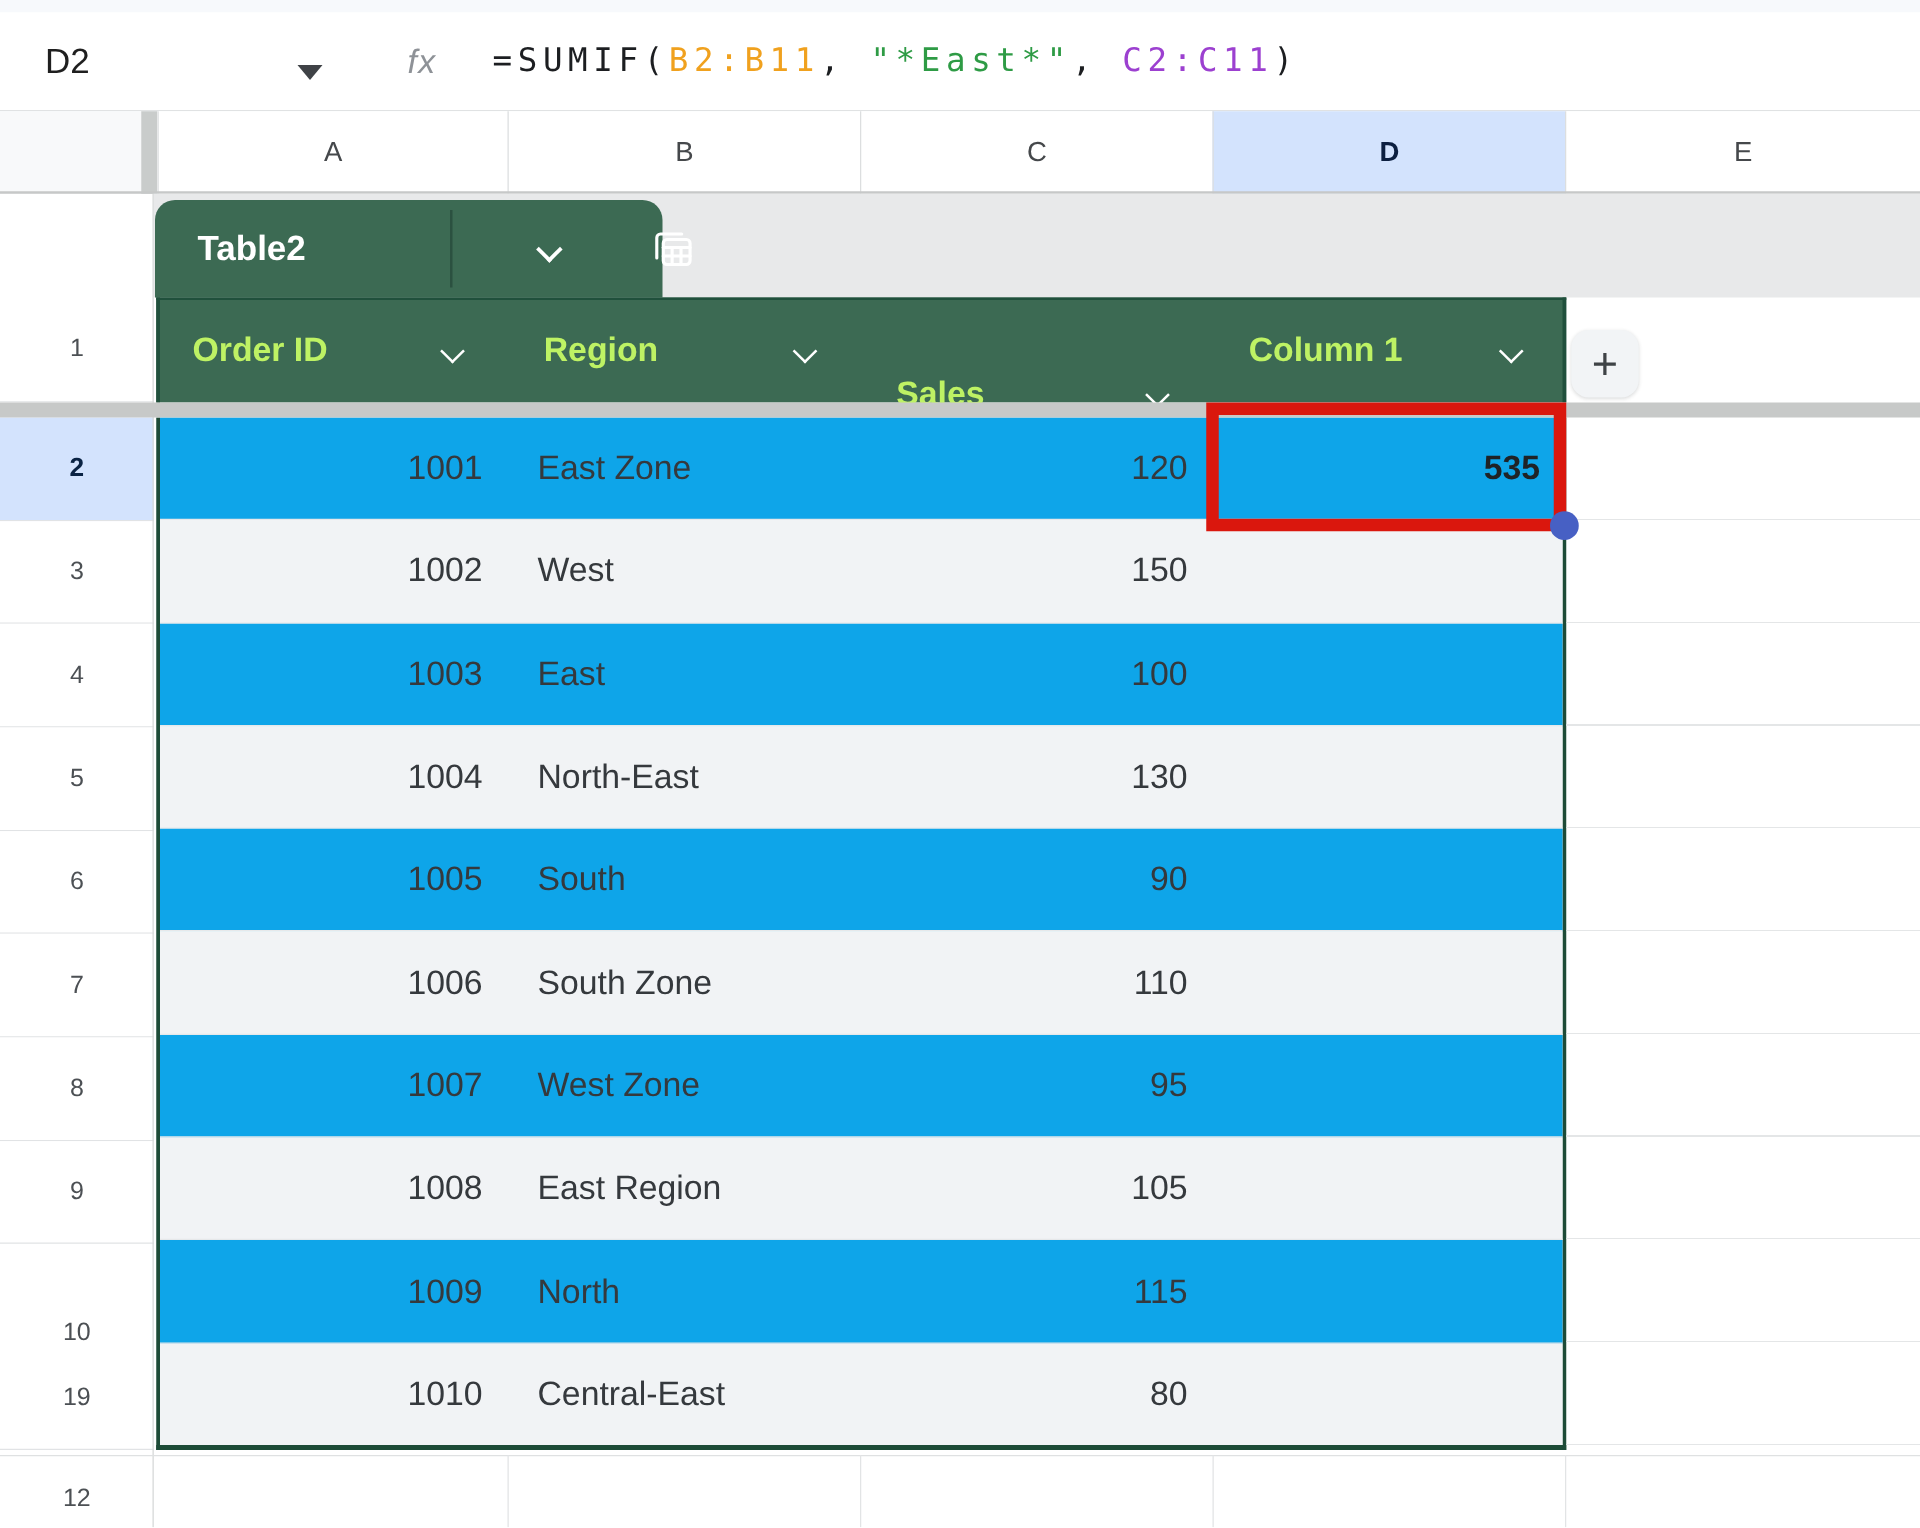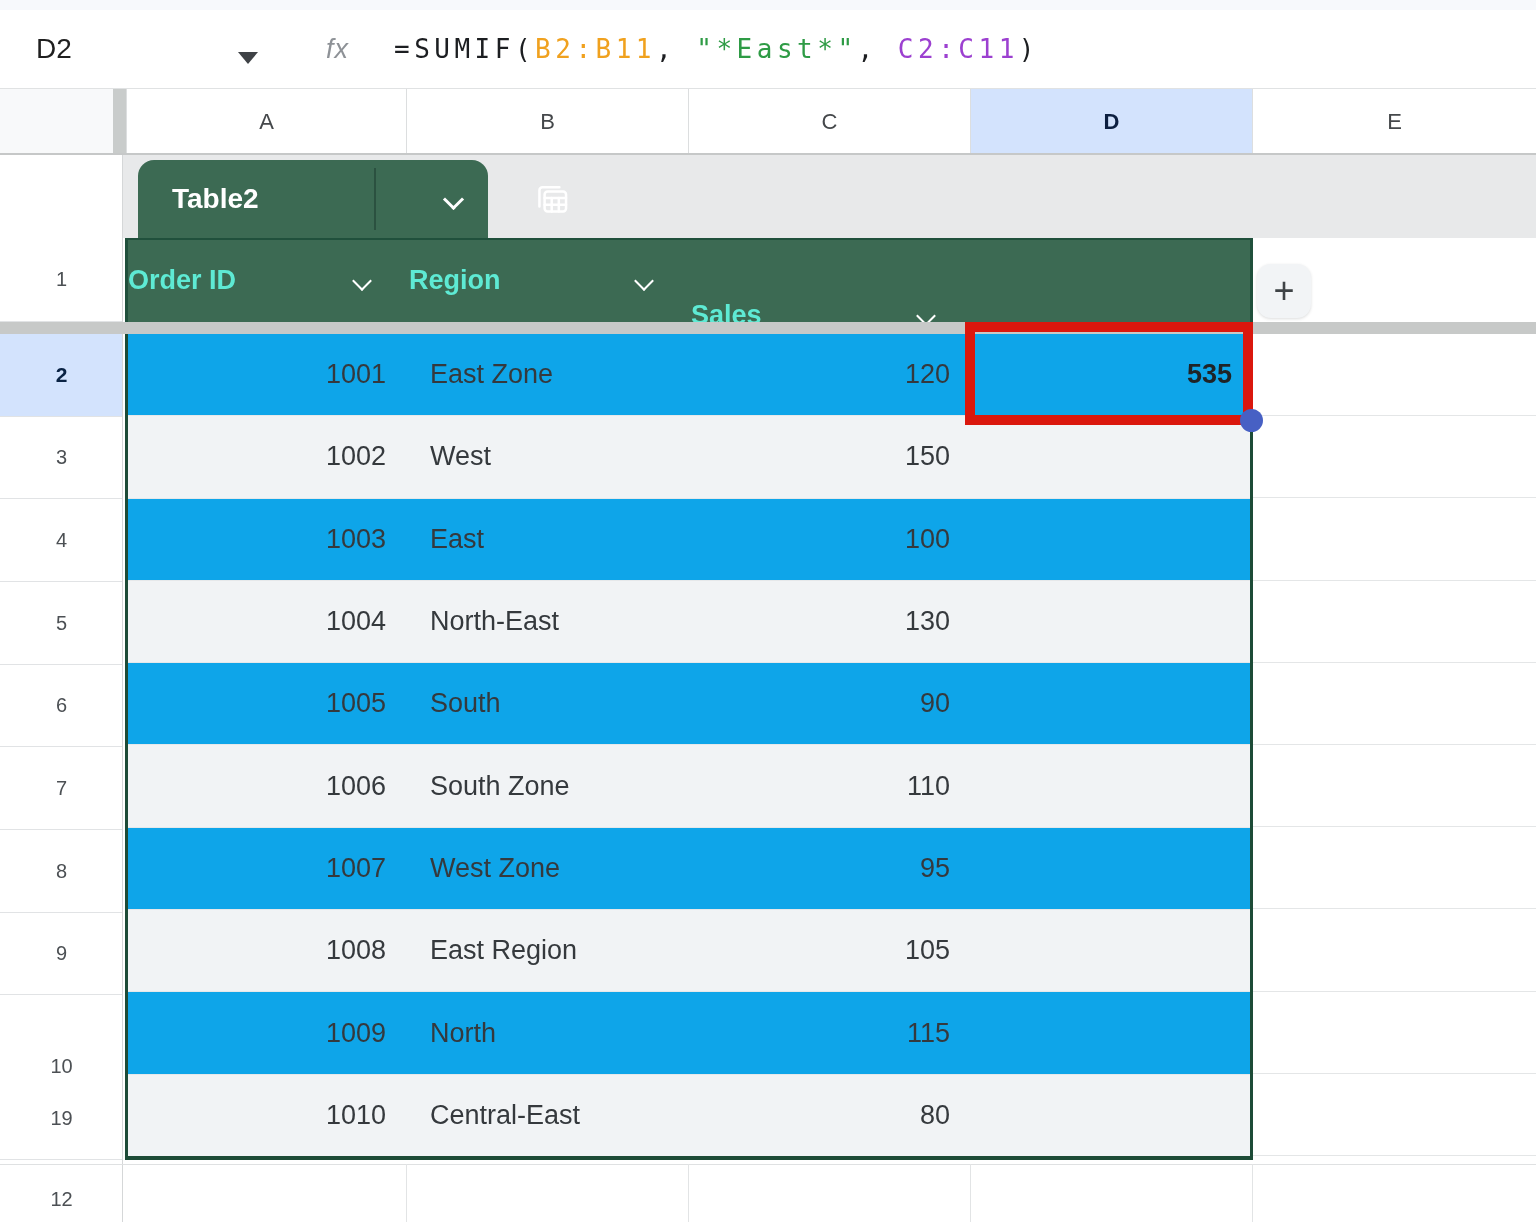--- a/index.html
+++ b/index.html
@@ -33,33 +33,33 @@
     border-top:1px solid #e0e2e3; }
   .corner-cell { left:0; top:0; width:113px; height:66px; background:#f8f9fa; }
   .frozen-col-bar { left:113px; top:0; width:13px; height:66px; background:#c9cccb; }
   .col-h { top:0; height:66px; display:flex; align-items:center; justify-content:center;
     font-size:22px; color:#45484b; border-left:1px solid #dcdedf; background:#fff; }
   .col-h.selected { background:#d3e3fd; color:#0c1f40; font-weight:bold; }
   .col-headers-bottom { left:0; top:153px; width:1536px; height:2px; background:#c6c8c8; }
 
   
   .tab-row-bg { left:123px; top:155px; width:1413px; height:83px; background:#e8e9ea; }
-  .table-tab { left:138px; top:160px; width:350px; height:78px; background:#3c6a53;
+  .table-tab { left:124px; top:160px; width:406px; height:78px; background:#3c6a53;
     border-radius:16px 16px 0 0; display:flex; align-items:center;text-decoration:underline; }
   .table-tab-name { position:absolute; left:34px; font-size:28px; font-weight:600; color:#fff; }
   .tab-chevron { position:absolute; left:308px; top:32px; width:15px; height:15px;
     border-right:3px solid #fff; border-bottom:3px solid #fff; transform:rotate(45deg); }
   .tab-divider { position:absolute; left:236px; top:8px; width:2px; height:62px; background:#2b5140; }
   .tab-icon { position:absolute; left:396px; top:22px; }
 
   
   .table-header { left:125px; top:238px; width:1128px; height:84px; background:#3c6a53;
     border-top:2px solid #20503c; border-left:3px solid #20503c; border-right:3px solid #20503c; }
   .th-cell { position:absolute; top:0; height:80px; display:flex; align-items:center;
-    color:#5eead4; font-size:27px; font-weight:600; }
+    color:#bef264; font-size:27px; font-weight:600; padding-left:26px; }
   .th-chevron { position:absolute; top:34px; right:40px; width:14px; height:14px;
     border-right:2.6px solid #fff; border-bottom:2.6px solid #fff; transform:rotate(45deg); }
 
   .add-col-btn { left:1257px; top:264px; width:54px; height:54px; border-radius:14px;
     background:#f2f4f6; box-shadow:0 1px 3px rgba(60,64,67,.18);
     display:flex; align-items:center; justify-content:center;
     font-size:36px; font-weight:400; color:#3f4346; }
 
   
   .frozen-row-bar { left:0; top:322px; width:1536px; height:12px; background:#c7c9c8; }
@@ -143,20 +143,24 @@
       <span class="th-chevron"></span>
     </div>
     <div class="th-cell" style="left:281px; width:282px;">
       <span>Region</span>
       <span class="th-chevron"></span>
     </div>
     <div class="th-cell" style="left:563px; width:282px;margin-top:35px;">
       <span>Sales</span>
       <span class="th-chevron"></span>
     </div>
+    <div class="th-cell" style="left:845px; width:283px;">
+      <span>Column 1</span>
+      <span class="th-chevron"></span>
+    </div>
   </div>
 
   <div class="abs add-col-btn">+</div>
 
   <div class="abs table-body">
     <div class="trow">
       <div class="tcell tc-oid">1001</div>
       <div class="tcell tc-region">East Zone</div>
       <div class="tcell tc-sales">120</div>
       <div class="tcell tc-col1">535</div>

